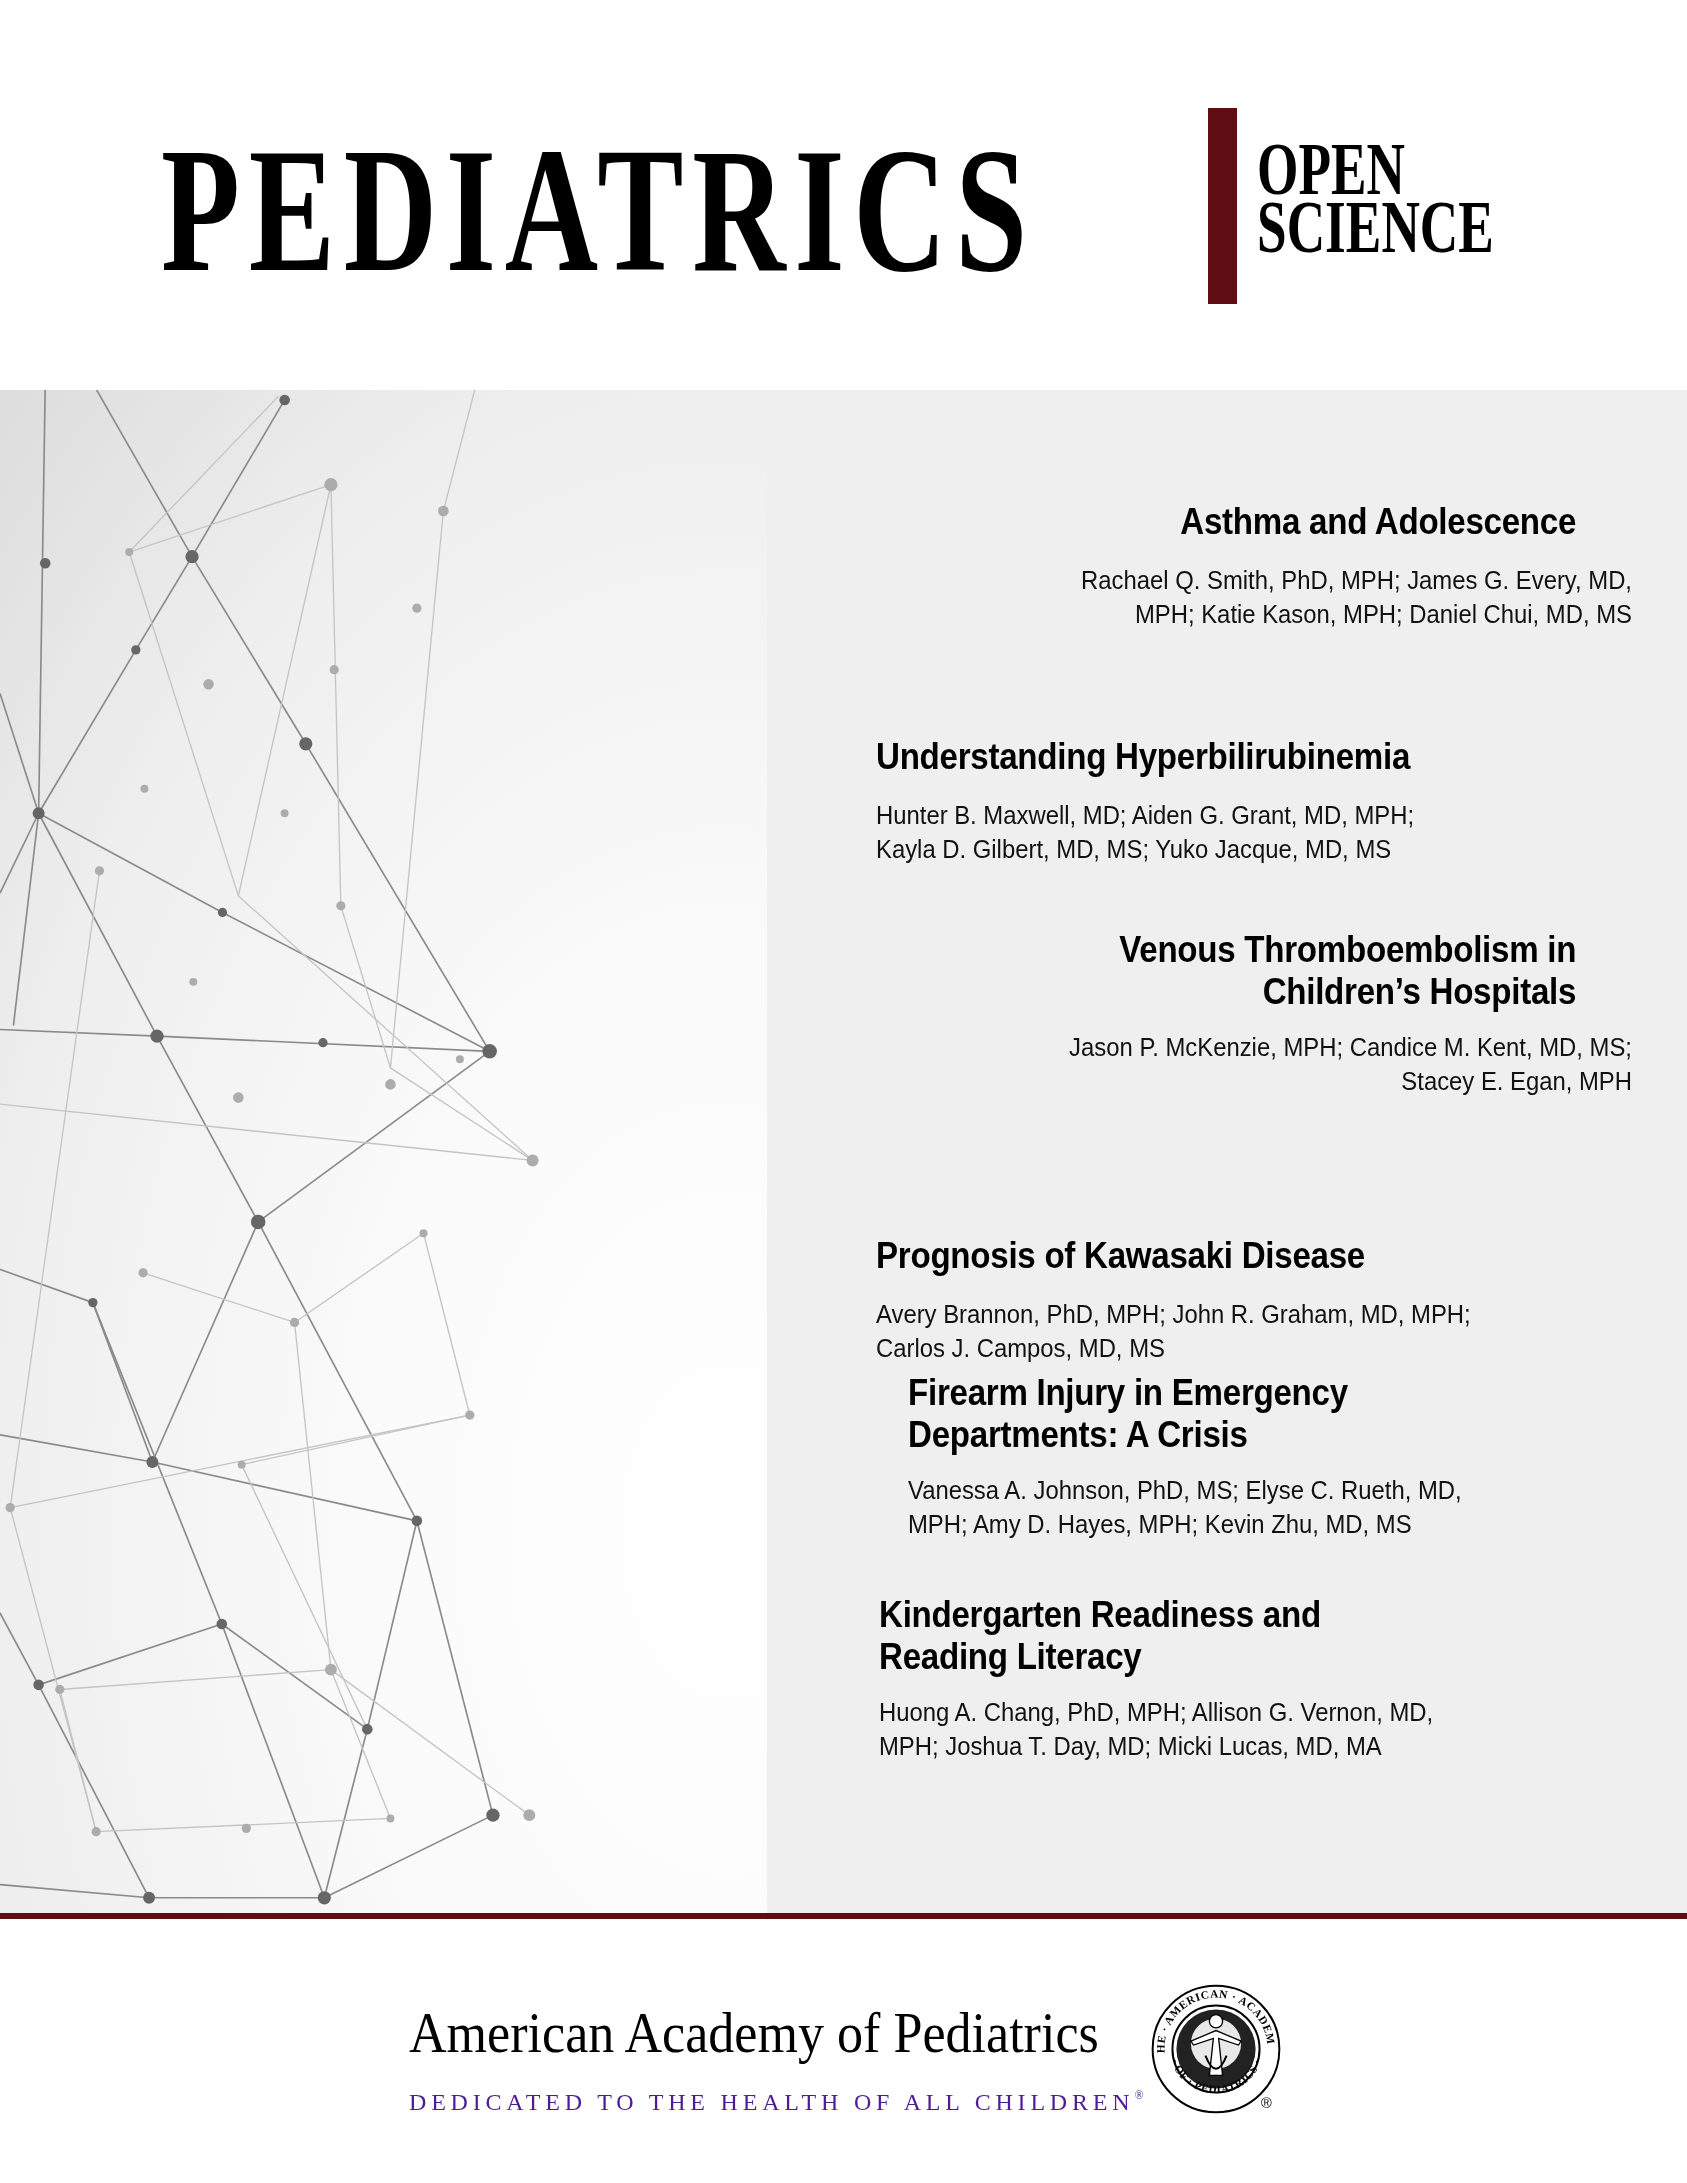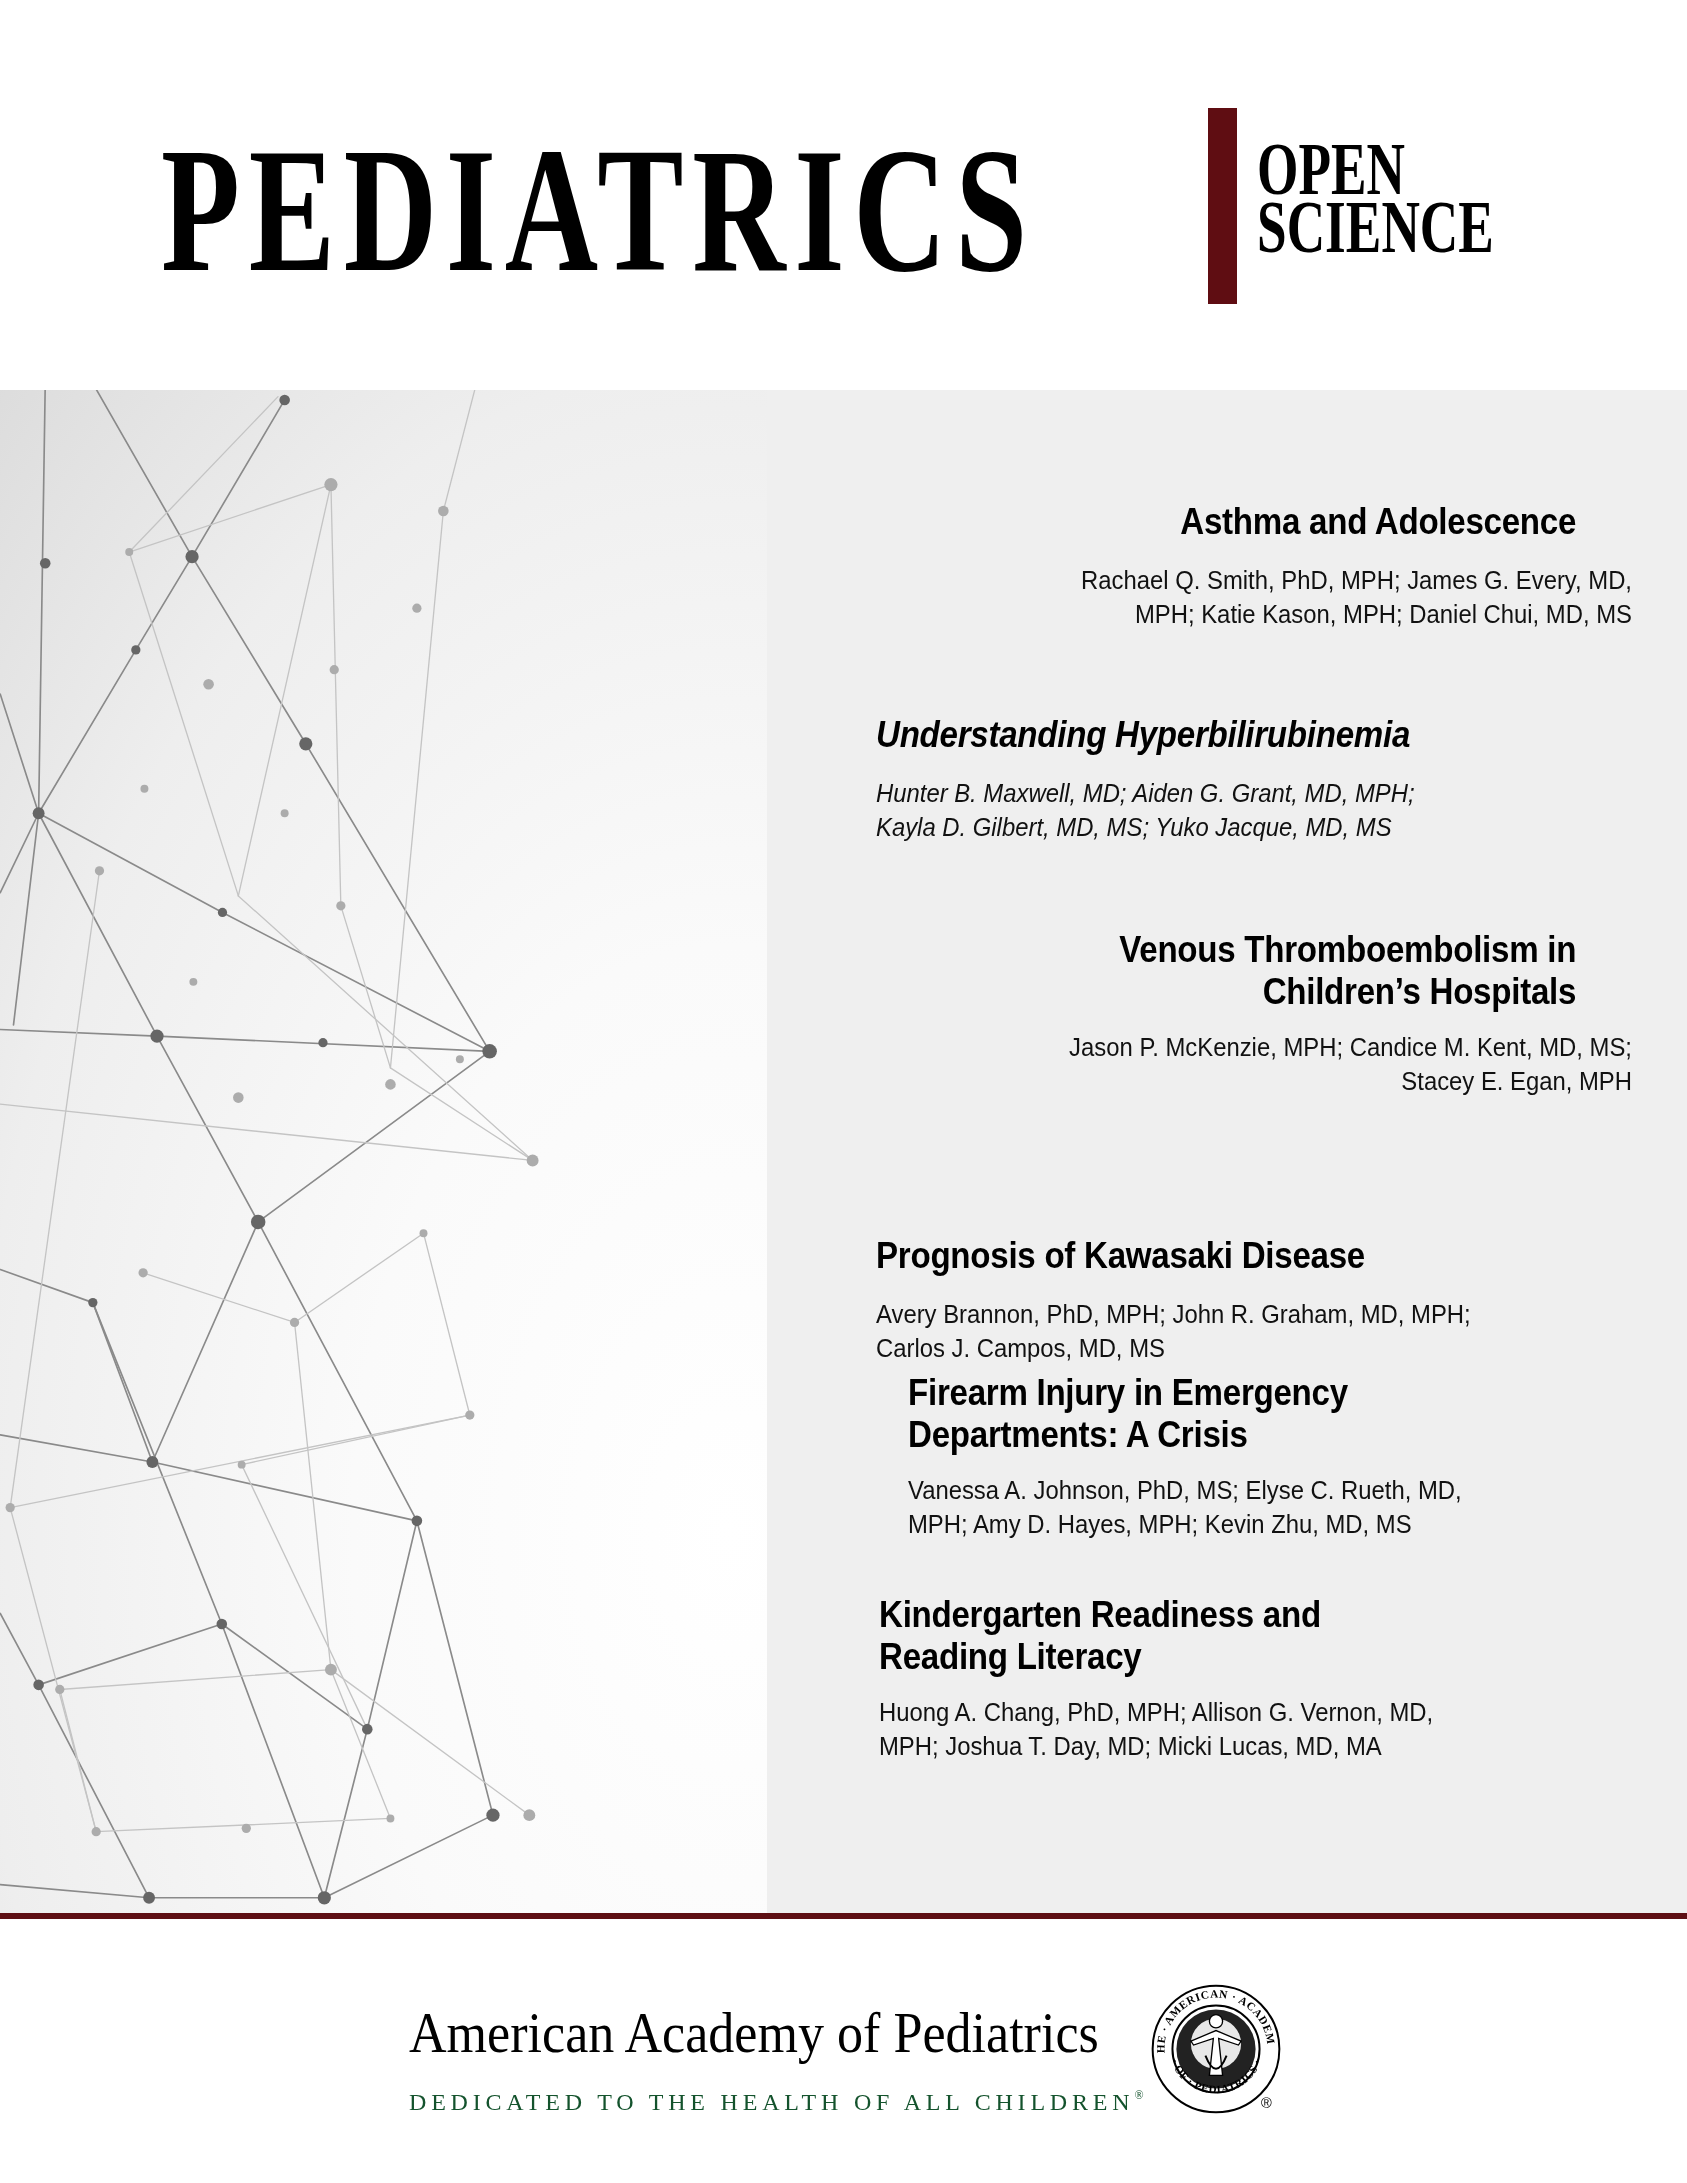--- a/index.html
+++ b/index.html
@@ -69,21 +69,21 @@
   .footer-org {
     position: absolute; left: 409px; top: 2000px;
     font-family: "Liberation Serif", "DejaVu Serif", serif;
     font-size: 56px; line-height: 66px; color: #000; white-space: nowrap;
     transform-origin: left top; transform: scaleX(0.93);
   }
   .footer-tagline {
     position: absolute; left: 409px; top: 2088px;
     font-family: "Liberation Serif", "DejaVu Serif", serif;
     font-size: 24px; line-height: 29px; letter-spacing: 4.8px;
-    color: #14532d; white-space: nowrap;
+    color: #4c1d95; white-space: nowrap;
   }
   .footer-tagline sup { font-size: 12px; letter-spacing: 0; vertical-align: 10.6px; line-height: 0; }
   .seal { position: absolute; left: 1150px; top: 1983px; width: 132px; height: 132px; }
   .seal-reg {
     position: absolute; left: 1261px; top: 2095px; font-size: 14.6px;
     font-family: "Liberation Sans", "DejaVu Sans", sans-serif; color: #000;
   }
 </style>
 </head>
 <body>
@@ -225,21 +225,21 @@
 </div>
 
 <div class="panel-right"></div>
 
 <div class="article" style="top:501px;text-align:right;">
   <div class="article-title">Asthma and Adolescence</div>
   <div class="article-authors">Rachael Q. Smith, PhD, MPH; James G. Every, MD,
 MPH; Katie Kason, MPH; Daniel Chui, MD, MS</div>
 </div>
 
-<div class="article" style="top:714px;font-style:italic;">
+<div class="article" style="top:736px;">
   <div class="article-title">Understanding Hyperbilirubinemia</div>
   <div class="article-authors">Hunter B. Maxwell, MD; Aiden G. Grant, MD, MPH;
 Kayla D. Gilbert, MD, MS; Yuko Jacque, MD, MS</div>
 </div>
 
 <div class="article two-line" style="top:929px;text-align:right;">
   <div class="article-title">Venous Thromboembolism in
 Children’s Hospitals</div>
   <div class="article-authors">Jason P. McKenzie, MPH; Candice M. Kent, MD, MS;
 Stacey E. Egan, MPH</div>

